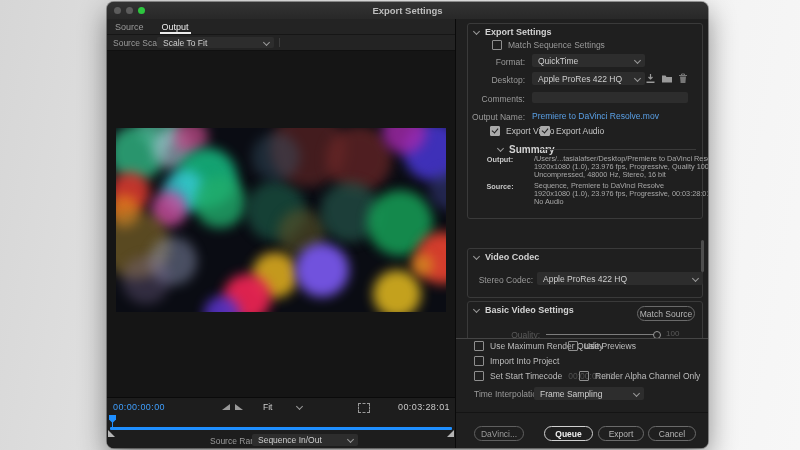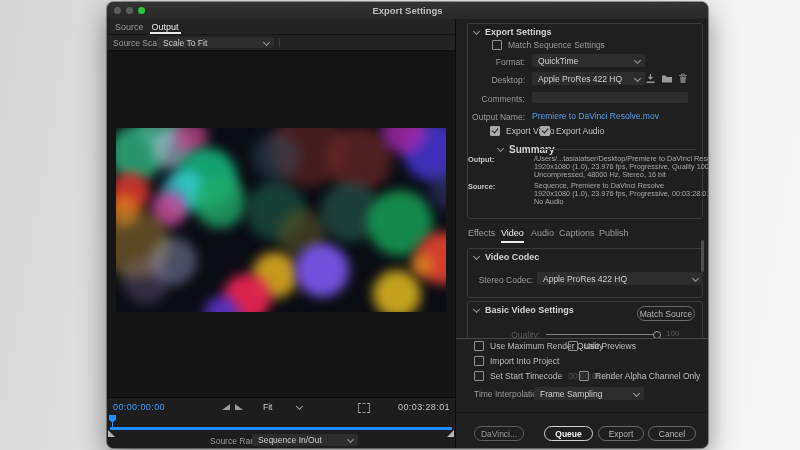--- a/index.html
+++ b/index.html
@@ -23,21 +23,21 @@
   .l-red,.l-yellow{background:#5c5c5c}
   .l-green{background:#2dc63f}
   .wtitle{position:absolute;left:0;right:0;top:3px;text-align:center;
     font-size:9.5px;font-weight:bold;color:#bdbdbd}
   
   .left-pane{position:absolute;left:0;top:17px;width:348px;bottom:0;background:#151515}
   .right-pane{position:absolute;left:348px;top:17px;width:253px;bottom:0;
     background:#1f1f1f;border-left:1px solid #0a0a0a}
   
   .tabbar{position:absolute;left:0;right:0;top:0;height:15px;background:#232323;
-    border-bottom:1px solid #161616;display:flex;align-items:center;padding-left:6px;gap:4px}
+    border-bottom:1px solid #161616;display:flex;align-items:center;padding-left:6px;gap:14px}
   .tab{font-size:9px;color:#9a9a9a;position:relative;height:100%;display:flex;align-items:center;padding:0 2px}
   .tab.active{color:#ececec}
   .tab.active::after{content:"";position:absolute;left:0;right:0;bottom:0;height:2px;background:#ececec}
   .scaling-row{position:absolute;left:0;right:0;top:16px;height:15px;background:#232323;border-bottom:1px solid #101010}
   .lbl{font-size:8.5px;color:#9a9a9a}
   .val{font-size:8.5px;color:#cfcfcf}
   .dd{background:#2d2d2d;border-radius:2px;display:flex;align-items:center;
     font-size:8.5px;color:#cfcfcf;padding-left:6px;position:absolute}
   .chev{width:4px;height:4px;border-right:1px solid #9a9a9a;border-bottom:1px solid #9a9a9a;
     transform:rotate(45deg);display:inline-block;position:absolute;right:5px;top:calc(50% - 3px)}
@@ -67,21 +67,21 @@
     transform:rotate(45deg);display:inline-block;margin-top:-2px}
   .cb{width:8px;height:8px;border:1px solid #8f8f8f;border-radius:1px;display:inline-block;
     flex:none;background:transparent;position:relative}
   .cb.on{background:#aaa;border-color:#aaa}
   .cb.on::after{content:"";position:absolute;left:2px;top:0;width:3px;height:5px;
     border-right:1.5px solid #1d1d1d;border-bottom:1.5px solid #1d1d1d;transform:rotate(40deg)}
   .cbrow{position:absolute;display:flex;align-items:center;gap:6px}
   .lbl-r{position:absolute;text-align:right}
   .field{position:absolute;background:#2d2d2d;border-radius:2px}
   .link{font-size:8.5px;color:#5aa0e6;}
-  .sum-lbl{font-size:7.3px;font-weight:bold;color:#c6c6c6;text-align:left;position:absolute}
+  .sum-lbl{font-size:7.3px;font-weight:bold;color:#c6c6c6;text-align:center;position:absolute}
   .sum-line{font-size:7.3px;line-height:8px;color:#a8a8a8;white-space:nowrap}
   .hdivider{position:absolute;height:1px;background:#3a3a3a}
   .rtabs{position:absolute;left:0;right:0}
   .rtab{position:absolute;font-size:9px;color:#9a9a9a;padding-bottom:3px}
   .rtab.active{color:#ececec;border-bottom:2px solid #ececec}
   .pill{position:absolute;border:1px solid #6a6a6a;border-radius:8px;color:#b5b5b5;
     font-size:8.5px;display:flex;align-items:center;justify-content:center;height:13px;background:transparent}
   .pill.primary{border-color:#d0d0d0;color:#f0f0f0;font-weight:bold}
   .slider-track{position:absolute;height:1px;background:#7d7d7d}
   .slider-knob{position:absolute;width:6px;height:6px;border:1px solid #979797;border-radius:50%}
@@ -248,27 +248,20 @@
           <div class="sum-line">Uncompressed, 48000 Hz, Stereo, 16 bit</div>
         </div>
         <span class="sum-lbl" style="left:0;top:158px;width:64px">Source:</span>
         <div class="abs" style="left:66px;top:158px">
           <div class="sum-line">Sequence, Premiere to DaVinci Resolve</div>
           <div class="sum-line">1920x1080 (1.0), 23.976 fps, Progressive, 00:03:28:01</div>
           <div class="sum-line">No Audio</div>
         </div>
       </div>
 
-      <div class="rtabs" style="top:206px;height:18px">
-        <span class="rtab" style="left:12px;top:3px">Effects</span>
-        <span class="rtab active" style="left:45px;top:3px">Video</span>
-        <span class="rtab" style="left:75px;top:3px">Audio</span>
-        <span class="rtab" style="left:103px;top:3px">Captions</span>
-        <span class="rtab" style="left:143px;top:3px">Publish</span>
-      </div>
 
       <div class="group" style="left:11px;top:229px;width:234px;height:48px">
         <div class="ghead" style="left:6px;top:3px">
           <span class="schev"></span>
           <span>Video Codec</span>
         </div>
         <span class="lbl lbl-r" style="left:0;top:26px;width:65px">Stereo Codec:</span>
         <div class="dd" style="left:69px;top:23px;width:160px;height:13px">
           <span>Apple ProRes 422 HQ</span>
           <span class="chev"></span>

